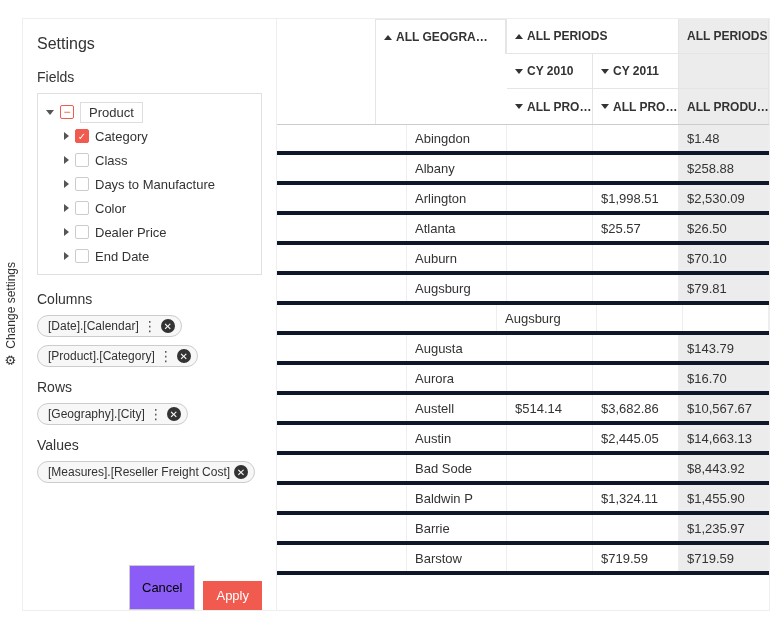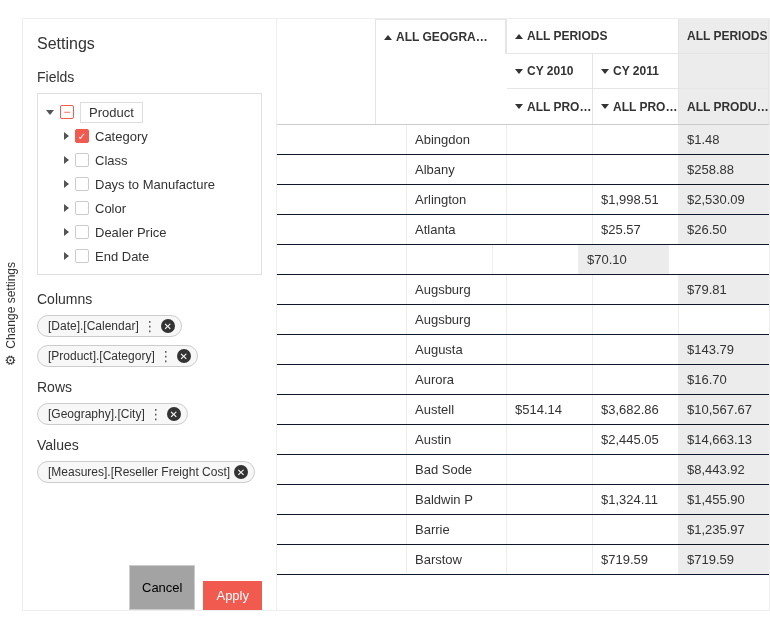--- a/index.html
+++ b/index.html
@@ -125,21 +125,21 @@
   .button-row {
     margin-top: auto;
     display: flex;
     justify-content: flex-end;
     gap: 8px;
   }
   .btn {
     padding: 6px 12px;
     font-size: 13px;
     border: 1px solid #ccc;
-    background: #a3a3a3;
+    background: #8b5cf6;
     cursor: pointer;
   }
   .btn.primary {
     background: #f05a4f;
     border-color: #f05a4f;
     color: #fff;
     margin-top: 16px;
   }
   .grid {
     flex: 1;
@@ -206,21 +206,22 @@
     border-top: 5px solid #333;
     margin-right: 4px;
   }
   .grid-body {
     flex: 1;
     overflow: hidden;
   }
   .body-row {
     display: flex;
     height: 30px;
-    border-bottom: 1px solid #0f172a;
+    border-bottom: 4px solid #0f172a;
+    justify-content: flex-end;
   }
   .body-row .rowhead {
     width: 130px;
     border-right: 1px solid #eee;
   }
   .body-row .city {
     width: 100px;
     padding: 0 8px;
     display: flex; align-items: center;
     font-size: 13px;
@@ -377,20 +378,21 @@
         </div>
         <div class="body-row">
           <div class="rowhead"></div>
           <div class="city">Atlanta</div>
           <div class="dcell w-c1"></div>
           <div class="dcell w-c2">$25.57</div>
           <div class="dcell total w-tot">$26.50</div>
         </div>
         <div class="body-row">
           <div class="rowhead"></div>
+          <div class="city">Auburn</div>
           <div class="dcell w-c1"></div>
           <div class="dcell w-c2"></div>
           <div class="dcell total w-tot">$70.10</div>
         </div>
         <div class="body-row">
           <div class="rowhead"></div>
           <div class="city">Augsburg</div>
           <div class="dcell w-c1"></div>
           <div class="dcell w-c2"></div>
           <div class="dcell total w-tot">$79.81</div>

